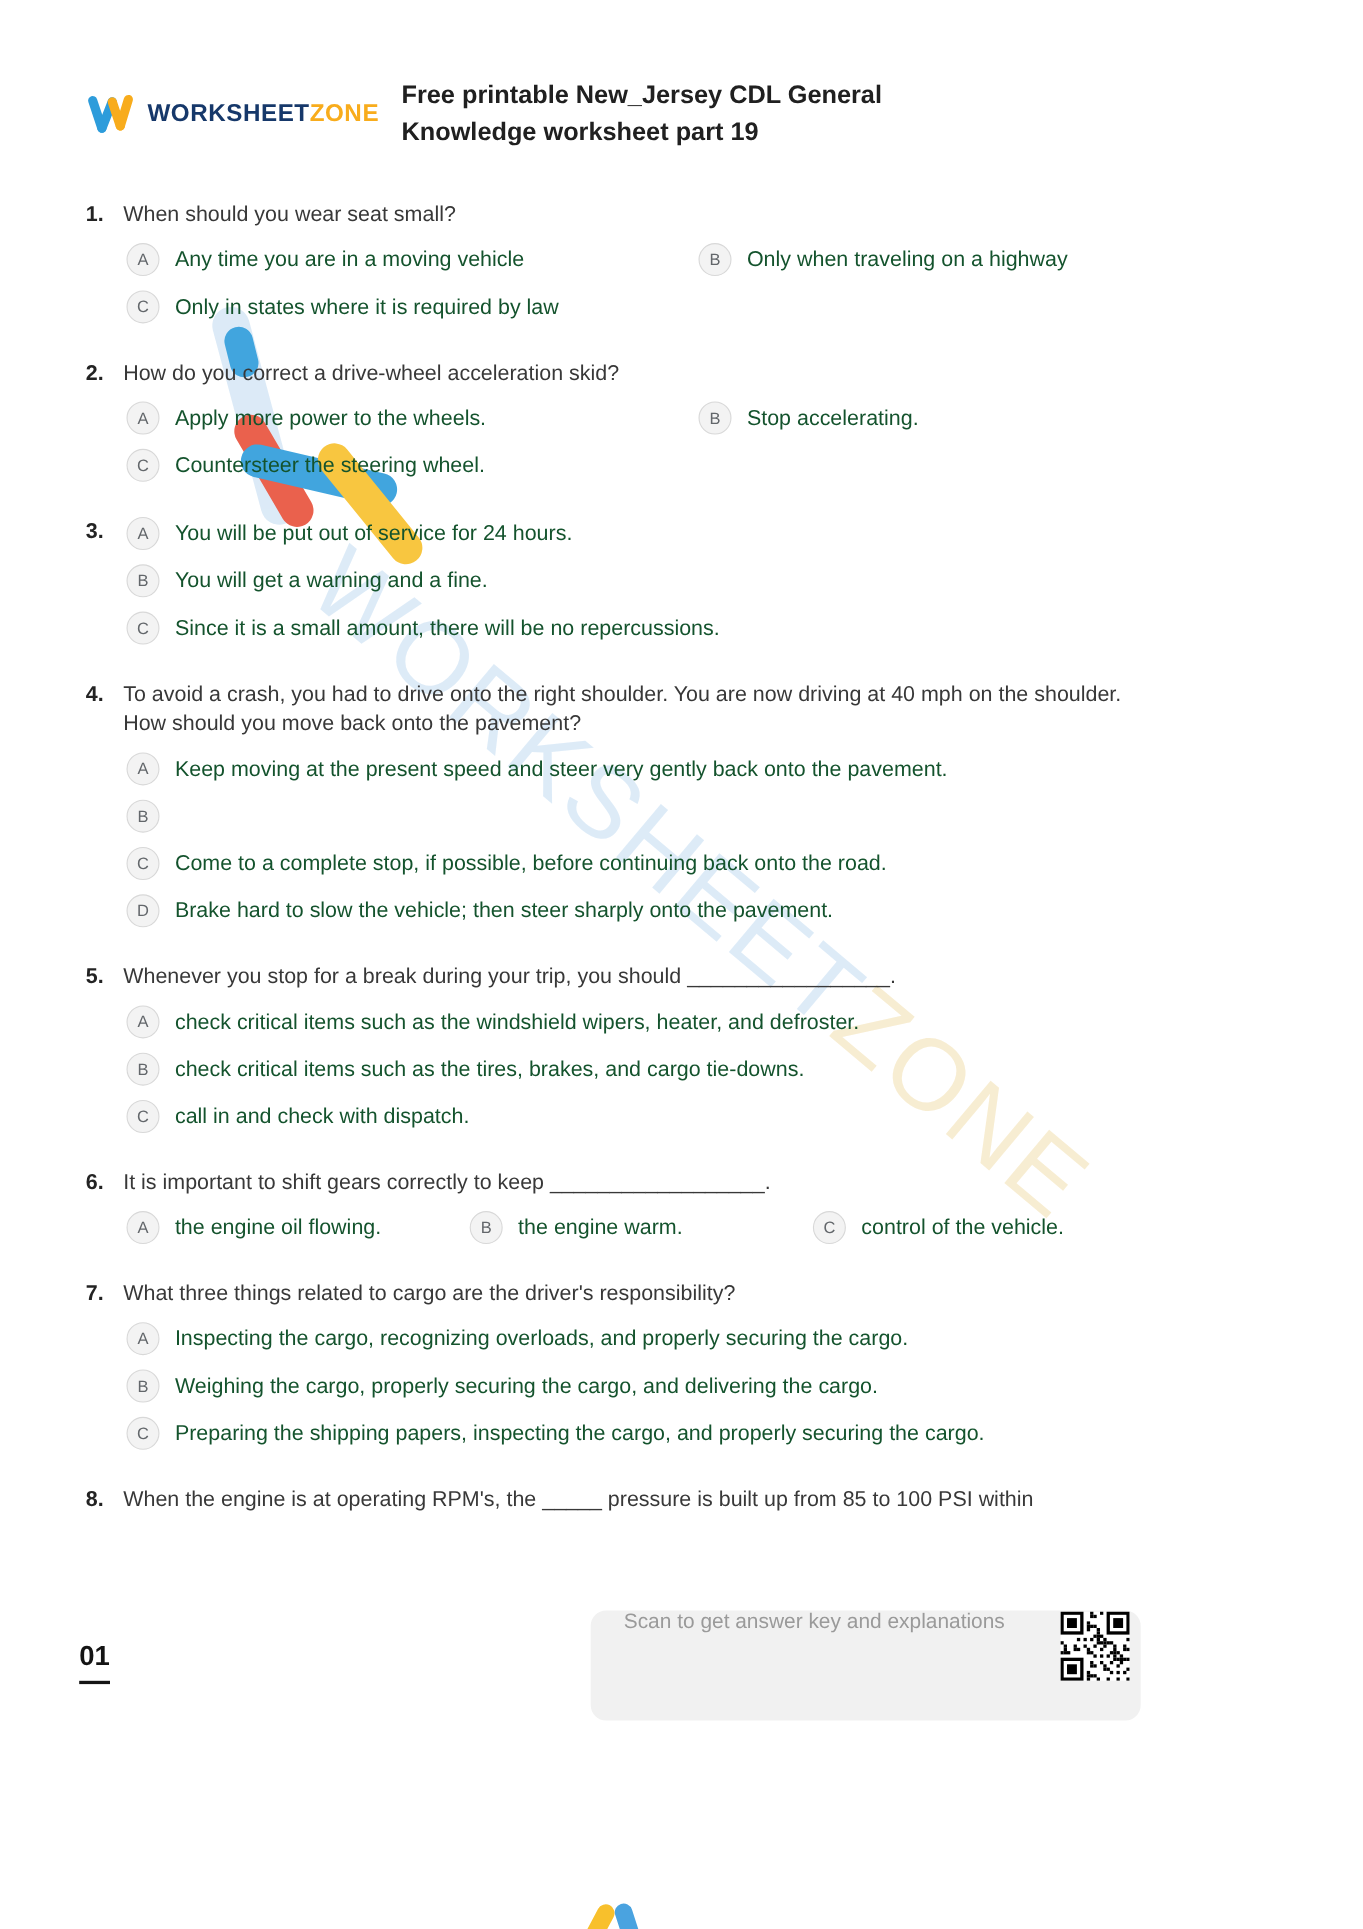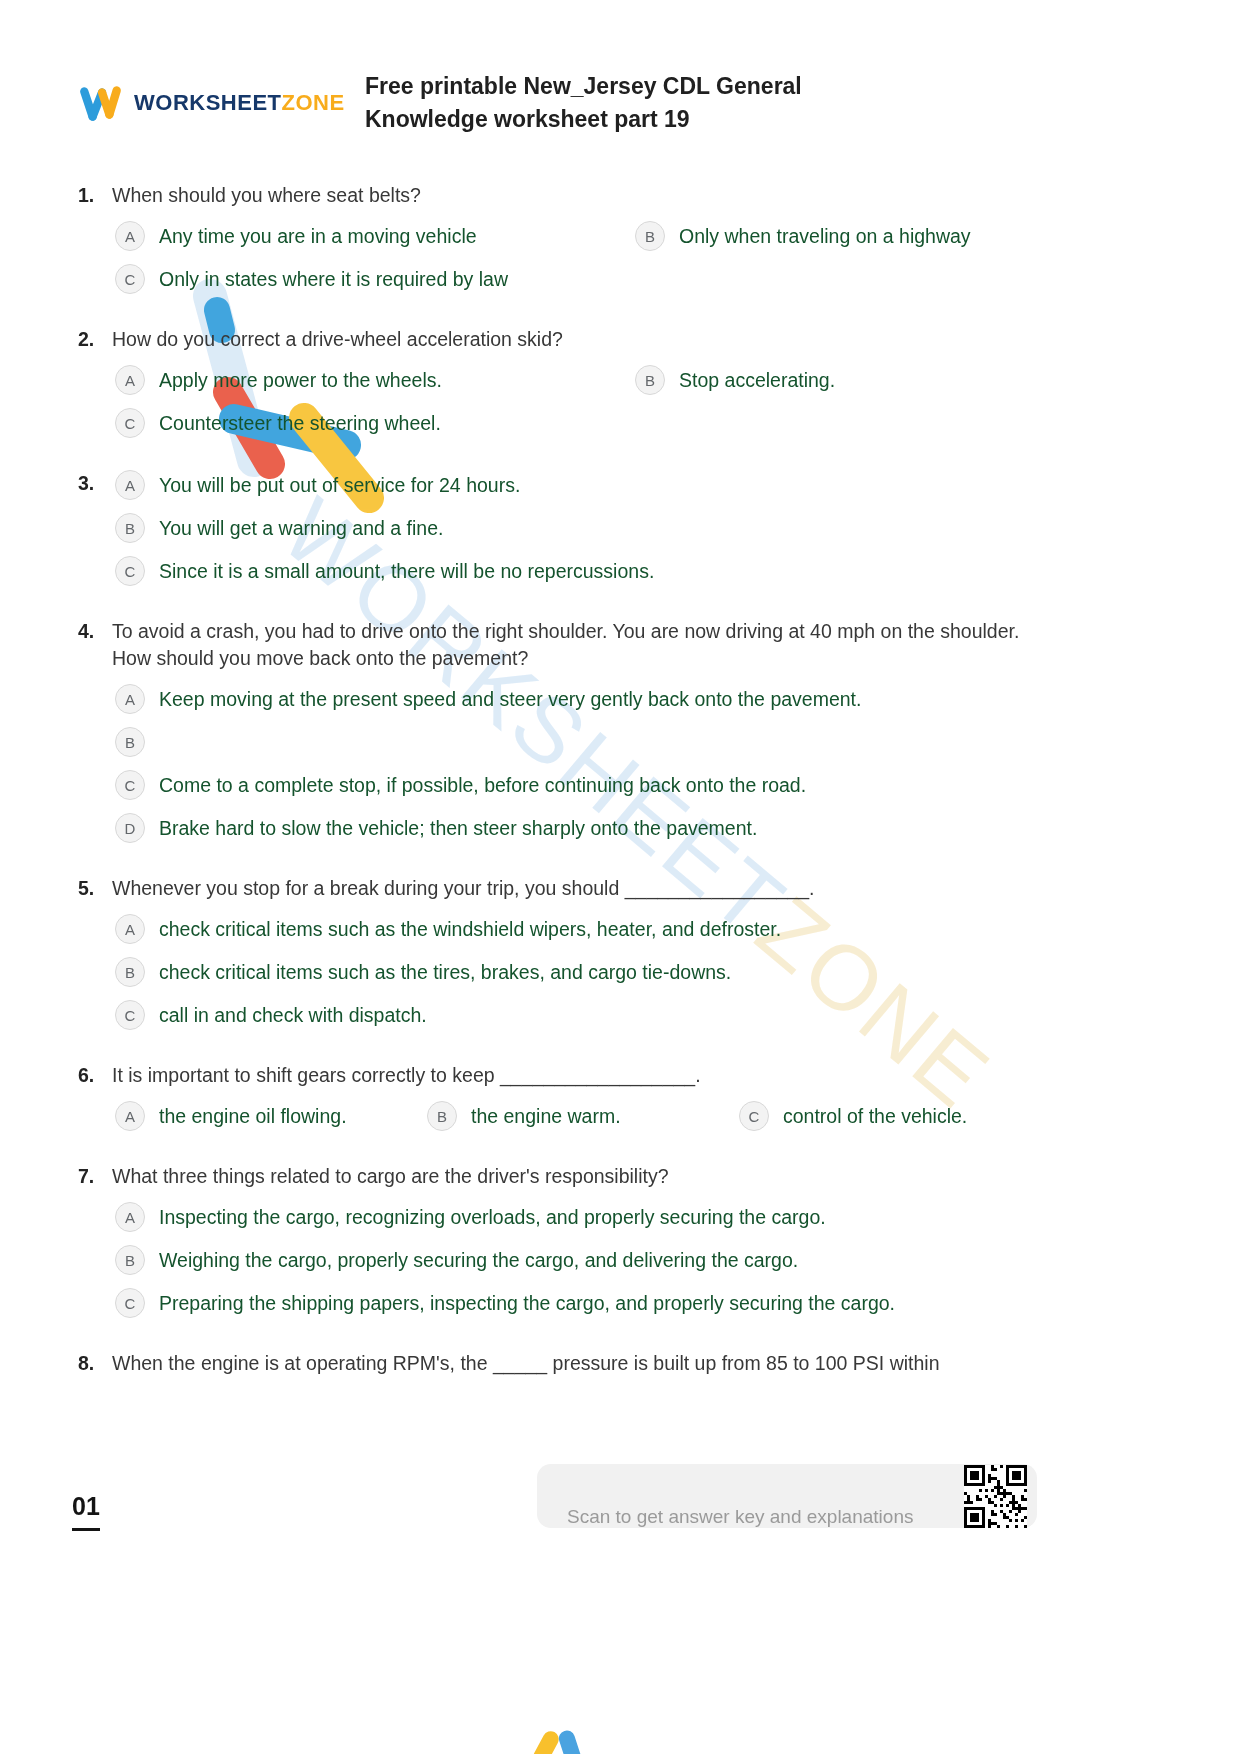--- a/index.html
+++ b/index.html
@@ -41,22 +41,22 @@
   .cols-3 .option:nth-child(1),.cols-3 .option:nth-child(2){width:312px;flex:none;}
   .bubble{
     width:30px;height:30px;flex:none;border-radius:50%;
     background:#f3f3f3;border:1px solid #d8d8d8;box-sizing:border-box;
     display:flex;align-items:center;justify-content:center;
     font-size:15px;color:#63676b;
   }
   .opt-text{font-size:19.5px;color:#14532d;line-height:26px;}
   
   .scan-box{
-    position:absolute;left:537px;top:1464px;width:500px;height:64px;z-index:2;
-    background:#f1f1f1;border-radius:14px;display:flex;align-items:flex-end;
+    position:absolute;left:537px;top:1464px;width:500px;height:100px;z-index:2;
+    background:#f1f1f1;border-radius:14px;display:flex;align-items:flex-start;
     padding:0 10px 0 30px;box-sizing:border-box;
   }
   .scan-text{flex:1;color:#9a9a9a;font-size:19px;}
   .qr{width:64px;height:64px;flex:none;display:flex;align-items:center;justify-content:center;}
   .page-num{
     position:absolute;left:72px;top:1492px;z-index:2;
     font-size:25px;font-weight:bold;color:#141414;
     border-bottom:3px solid #141414;padding-bottom:7px;text-align:center;
   }
 </style>
@@ -102,21 +102,21 @@
       <div class="page-title">
         <div>Free printable New_Jersey CDL General</div>
         <div>Knowledge worksheet part 19</div>
       </div>
     </div>
 
     <div>
         <div class="question">
           <div class="q-number">1.</div>
           <div class="q-body">
-            <div class="q-text">When should you where seat belts?</div>
+            <div class="q-text">When should you wear seat small?</div>
             <div class="opt-row cols-2">
               <div class="option">
                 <span class="bubble">A</span>
                 <span class="opt-text">Any time you are in a moving vehicle</span>
               </div>
               <div class="option">
                 <span class="bubble">B</span>
                 <span class="opt-text">Only when traveling on a highway</span>
               </div>
             </div>

